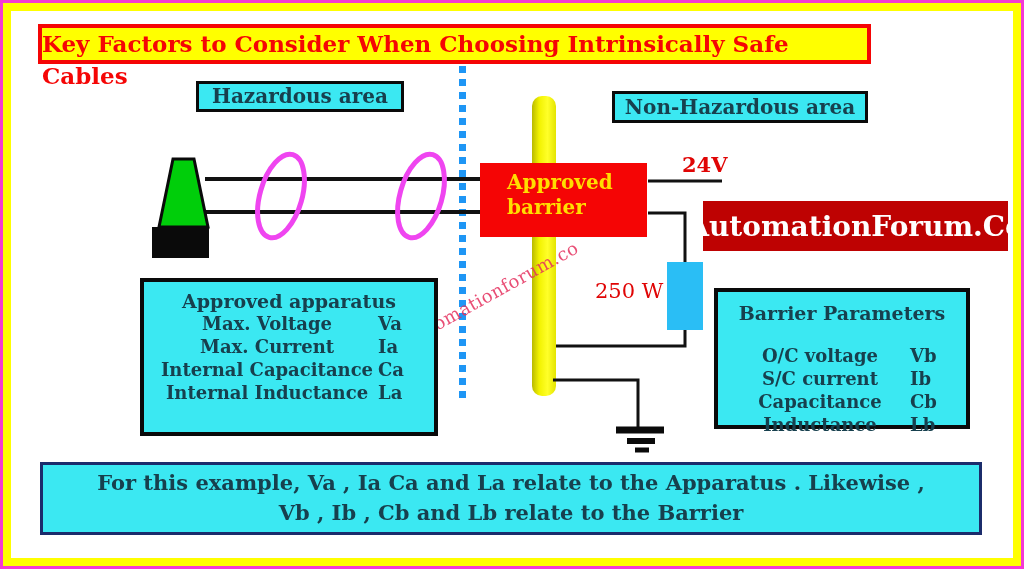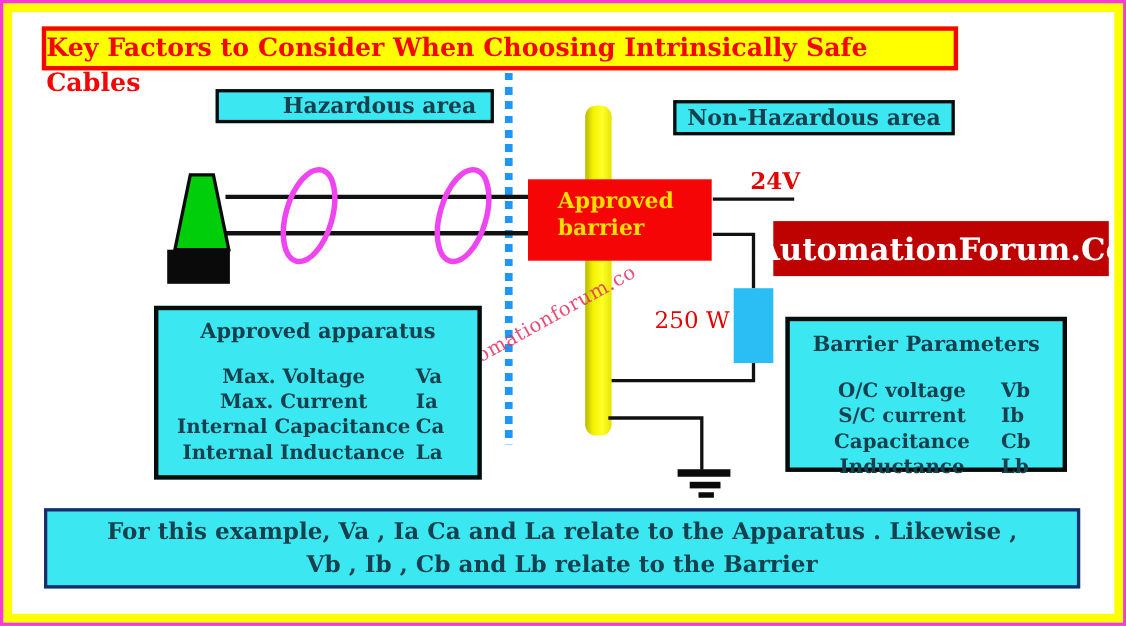--- a/index.html
+++ b/index.html
@@ -8,21 +8,21 @@
   
   .frame-magenta{position:absolute;inset:0;border:3px solid var(--magenta,#F43BD4);pointer-events:none;z-index:10;}
   .frame-yellow{position:absolute;inset:3px;border:8px solid var(--yellow,#FFFF00);pointer-events:none;z-index:10;}
 
   .title-box{position:absolute;left:38px;top:24px;width:825px;height:32px;
              background:var(--yellow,#FFFF00);border:4px solid var(--red,#FF0000);
              color:var(--red,#FF0000);font-weight:bold;font-size:23px;line-height:32px;padding-left:0;}
 
   .area-label{position:absolute;background:var(--cyan,#3BE8F2);border:3px solid #0a0a0a;
               color:var(--darktext,#17404E);font-weight:bold;font-size:20px;text-align:center;}
-  .hazardous{left:196px;top:81px;width:202px;height:25px;line-height:25px;padding-left:45px;}
+  .hazardous{left:196px;top:81px;width:202px;height:25px;line-height:25px;}
   .nonhazardous{left:612px;top:91px;width:250px;height:26px;line-height:26px;}
 
   .dotted-line{position:absolute;left:459px;top:66px;width:7px;height:338px;z-index:2;
                background:repeating-linear-gradient(to bottom,var(--blue,#1E96F5) 0 7px,transparent 7px 13px);}
 
   .yellow-bar{position:absolute;left:532px;top:96px;width:24px;height:300px;border-radius:10px;z-index:1;
               background:linear-gradient(90deg,#b9b900 0%,#f2f200 30%,#ffff29 65%,#e4e400 100%);}
 
   .lineart{position:absolute;left:0;top:0;z-index:3;pointer-events:none;}
 
@@ -38,21 +38,21 @@
         display:flex;align-items:center;justify-content:center;}
 
   .panel{position:absolute;background:var(--cyan,#3BE8F2);border:4px solid #0a0a0a;z-index:4;
          color:var(--darktext,#17404E);font-weight:bold;}
   .panel .ptitle{text-align:center;font-size:19px;}
   .prow{display:grid;grid-template-columns:1fr 44px;padding:0 12px;font-size:18px;line-height:23px;}
   .prow .pname{text-align:center;}
   .prow .psym{text-align:left;}
   .apparatus{left:140px;top:278px;width:290px;height:150px;}
   .apparatus .ptitle{margin-top:8px;}
-  .apparatus .rows{margin-top:19px;}
+  .apparatus .rows{margin-top:0;}
   .bparams{left:714px;top:288px;width:248px;height:133px;}
   .bparams .ptitle{margin-top:10px;}
   .bparams .rows{margin-top:20px;}
 
   .footer-box{position:absolute;left:40px;top:462px;width:936px;height:64px;z-index:4;
               background:var(--cyan,#3BE8F2);border:3px solid var(--navy,#1B2C6B);
               color:var(--darktext,#17404E);font-weight:bold;font-size:21px;line-height:30px;
               text-align:center;padding-top:3px;}
 
   .watermark{position:absolute;left:400px;top:332px;z-index:2;color:#E5305E;opacity:.85;

